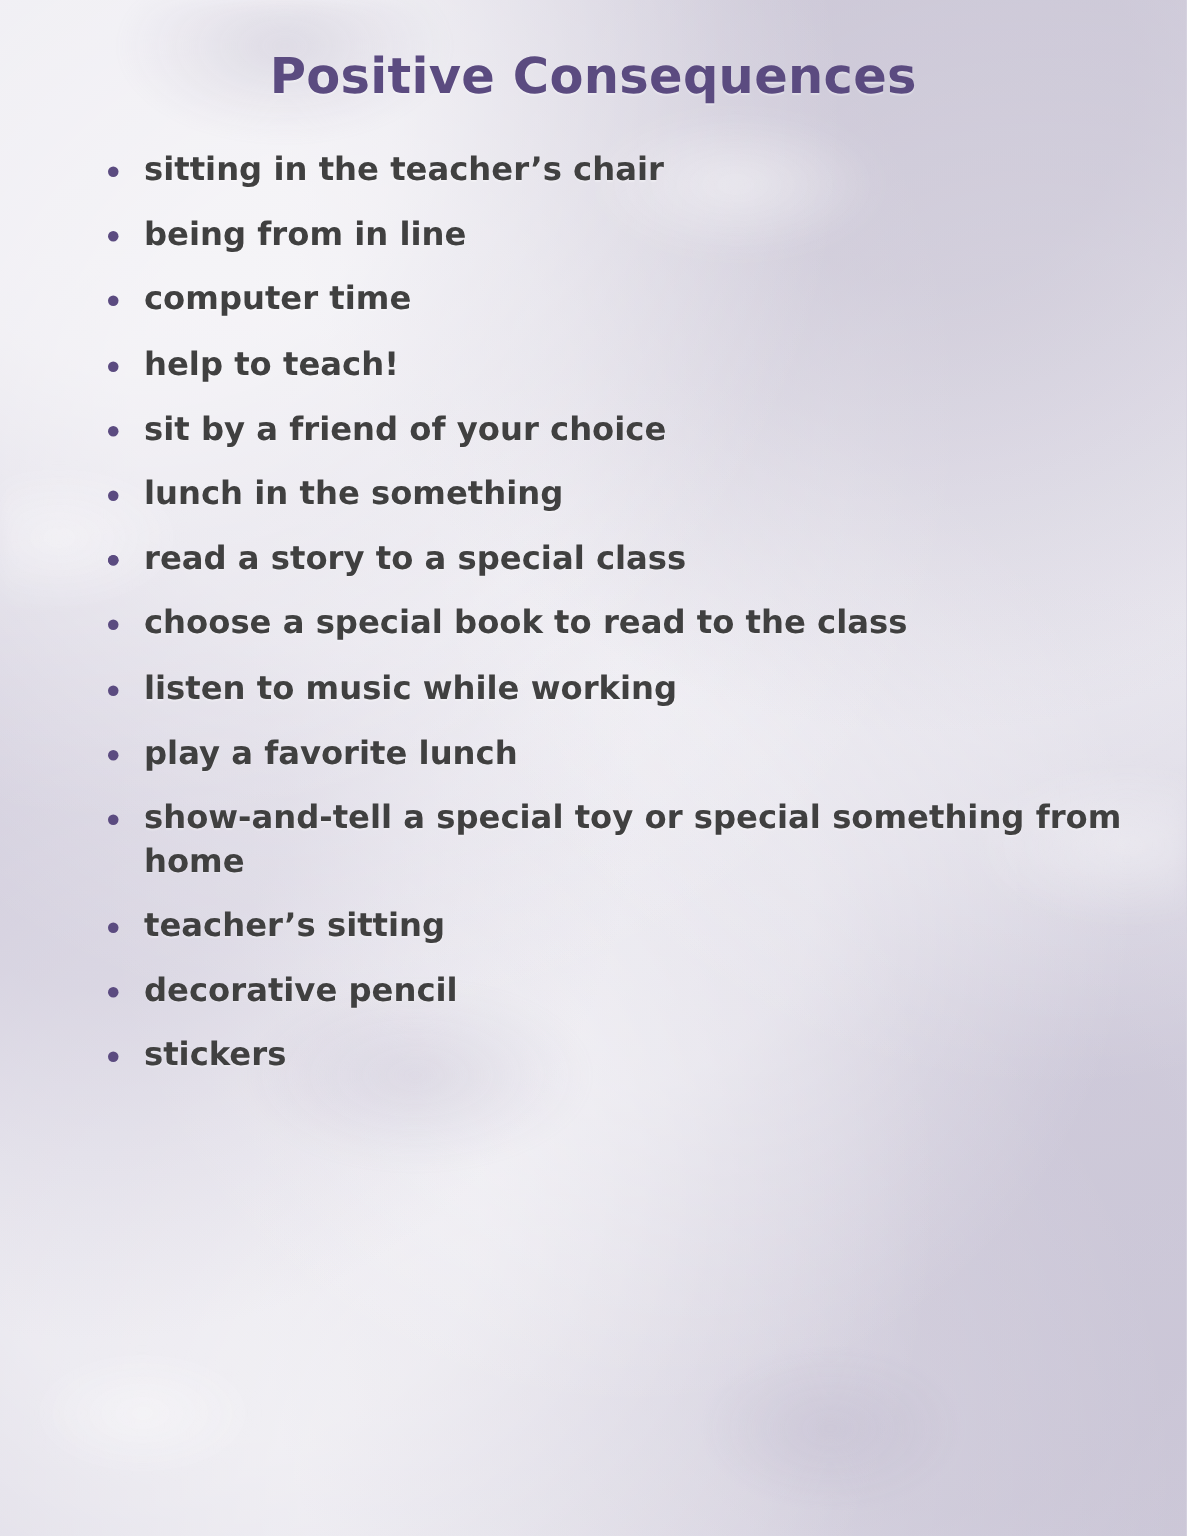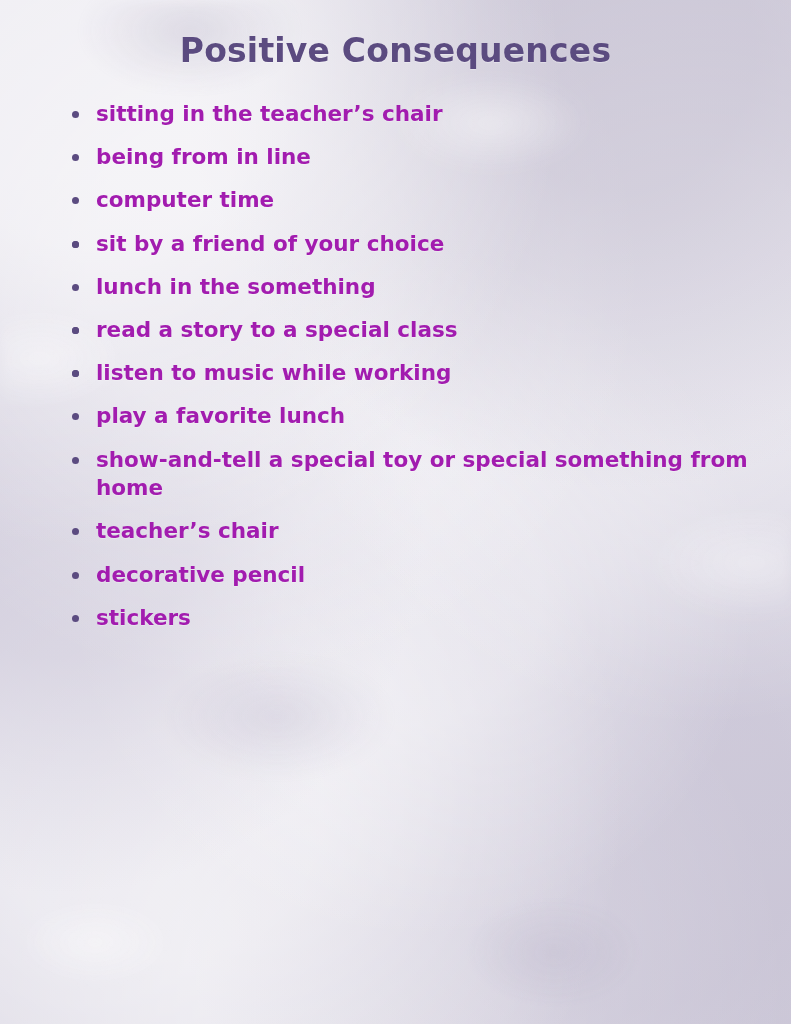--- a/index.html
+++ b/index.html
@@ -71,21 +71,21 @@
   }
 
   .bullet-list {
     list-style: none;
     margin: 0;
     padding: 0 40px 0 68px;
   }
 
   .bullet-item {
     position: relative;
-    color: #a21caf;
+    color: #404040;
     font-size: 21.5px;
     font-weight: bold;
     line-height: 1.335;
     margin-bottom: 14.5px;
     padding-left: 28px;
     text-shadow: 0 1px 1px rgba(255,255,255,0.3);
   }
 
   .bullet-item .dot {
     position: absolute;
@@ -115,54 +115,56 @@
       <li class="bullet-item">
         <span class="dot"></span>
         <span>being from in line</span>
       </li>
       <li class="bullet-item">
         <span class="dot"></span>
         <span>computer time</span>
       </li>
       <li class="bullet-item">
         <span class="dot"></span>
+        <span>help to teach!</span>
       </li>
       <li class="bullet-item">
         <span class="dot"></span>
         <span>sit by a friend of your choice</span>
       </li>
       <li class="bullet-item">
         <span class="dot"></span>
         <span>lunch in the something</span>
       </li>
       <li class="bullet-item">
         <span class="dot"></span>
       </li>
       <li class="bullet-item">
         <span class="dot"></span>
         <span>read a story to a special class</span>
       </li>
       <li class="bullet-item">
         <span class="dot"></span>
+        <span>choose a special book to read to the class</span>
       </li>
       <li class="bullet-item">
         <span class="dot"></span>
         <span>listen to music while working</span>
       </li>
       <li class="bullet-item">
         <span class="dot"></span>
         <span>play a favorite lunch</span>
       </li>
       <li class="bullet-item">
         <span class="dot"></span>
         <span>show-and-tell a special toy or special something from home</span>
       </li>
       <li class="bullet-item">
         <span class="dot"></span>
-        <span>teacher’s chair</span>
+        <span>teacher’s sitting</span>
       </li>
       <li class="bullet-item">
         <span class="dot"></span>
         <span>decorative pencil</span>
       </li>
       <li class="bullet-item">
         <span class="dot"></span>
         <span>stickers</span>
       </li>
     </ul>

